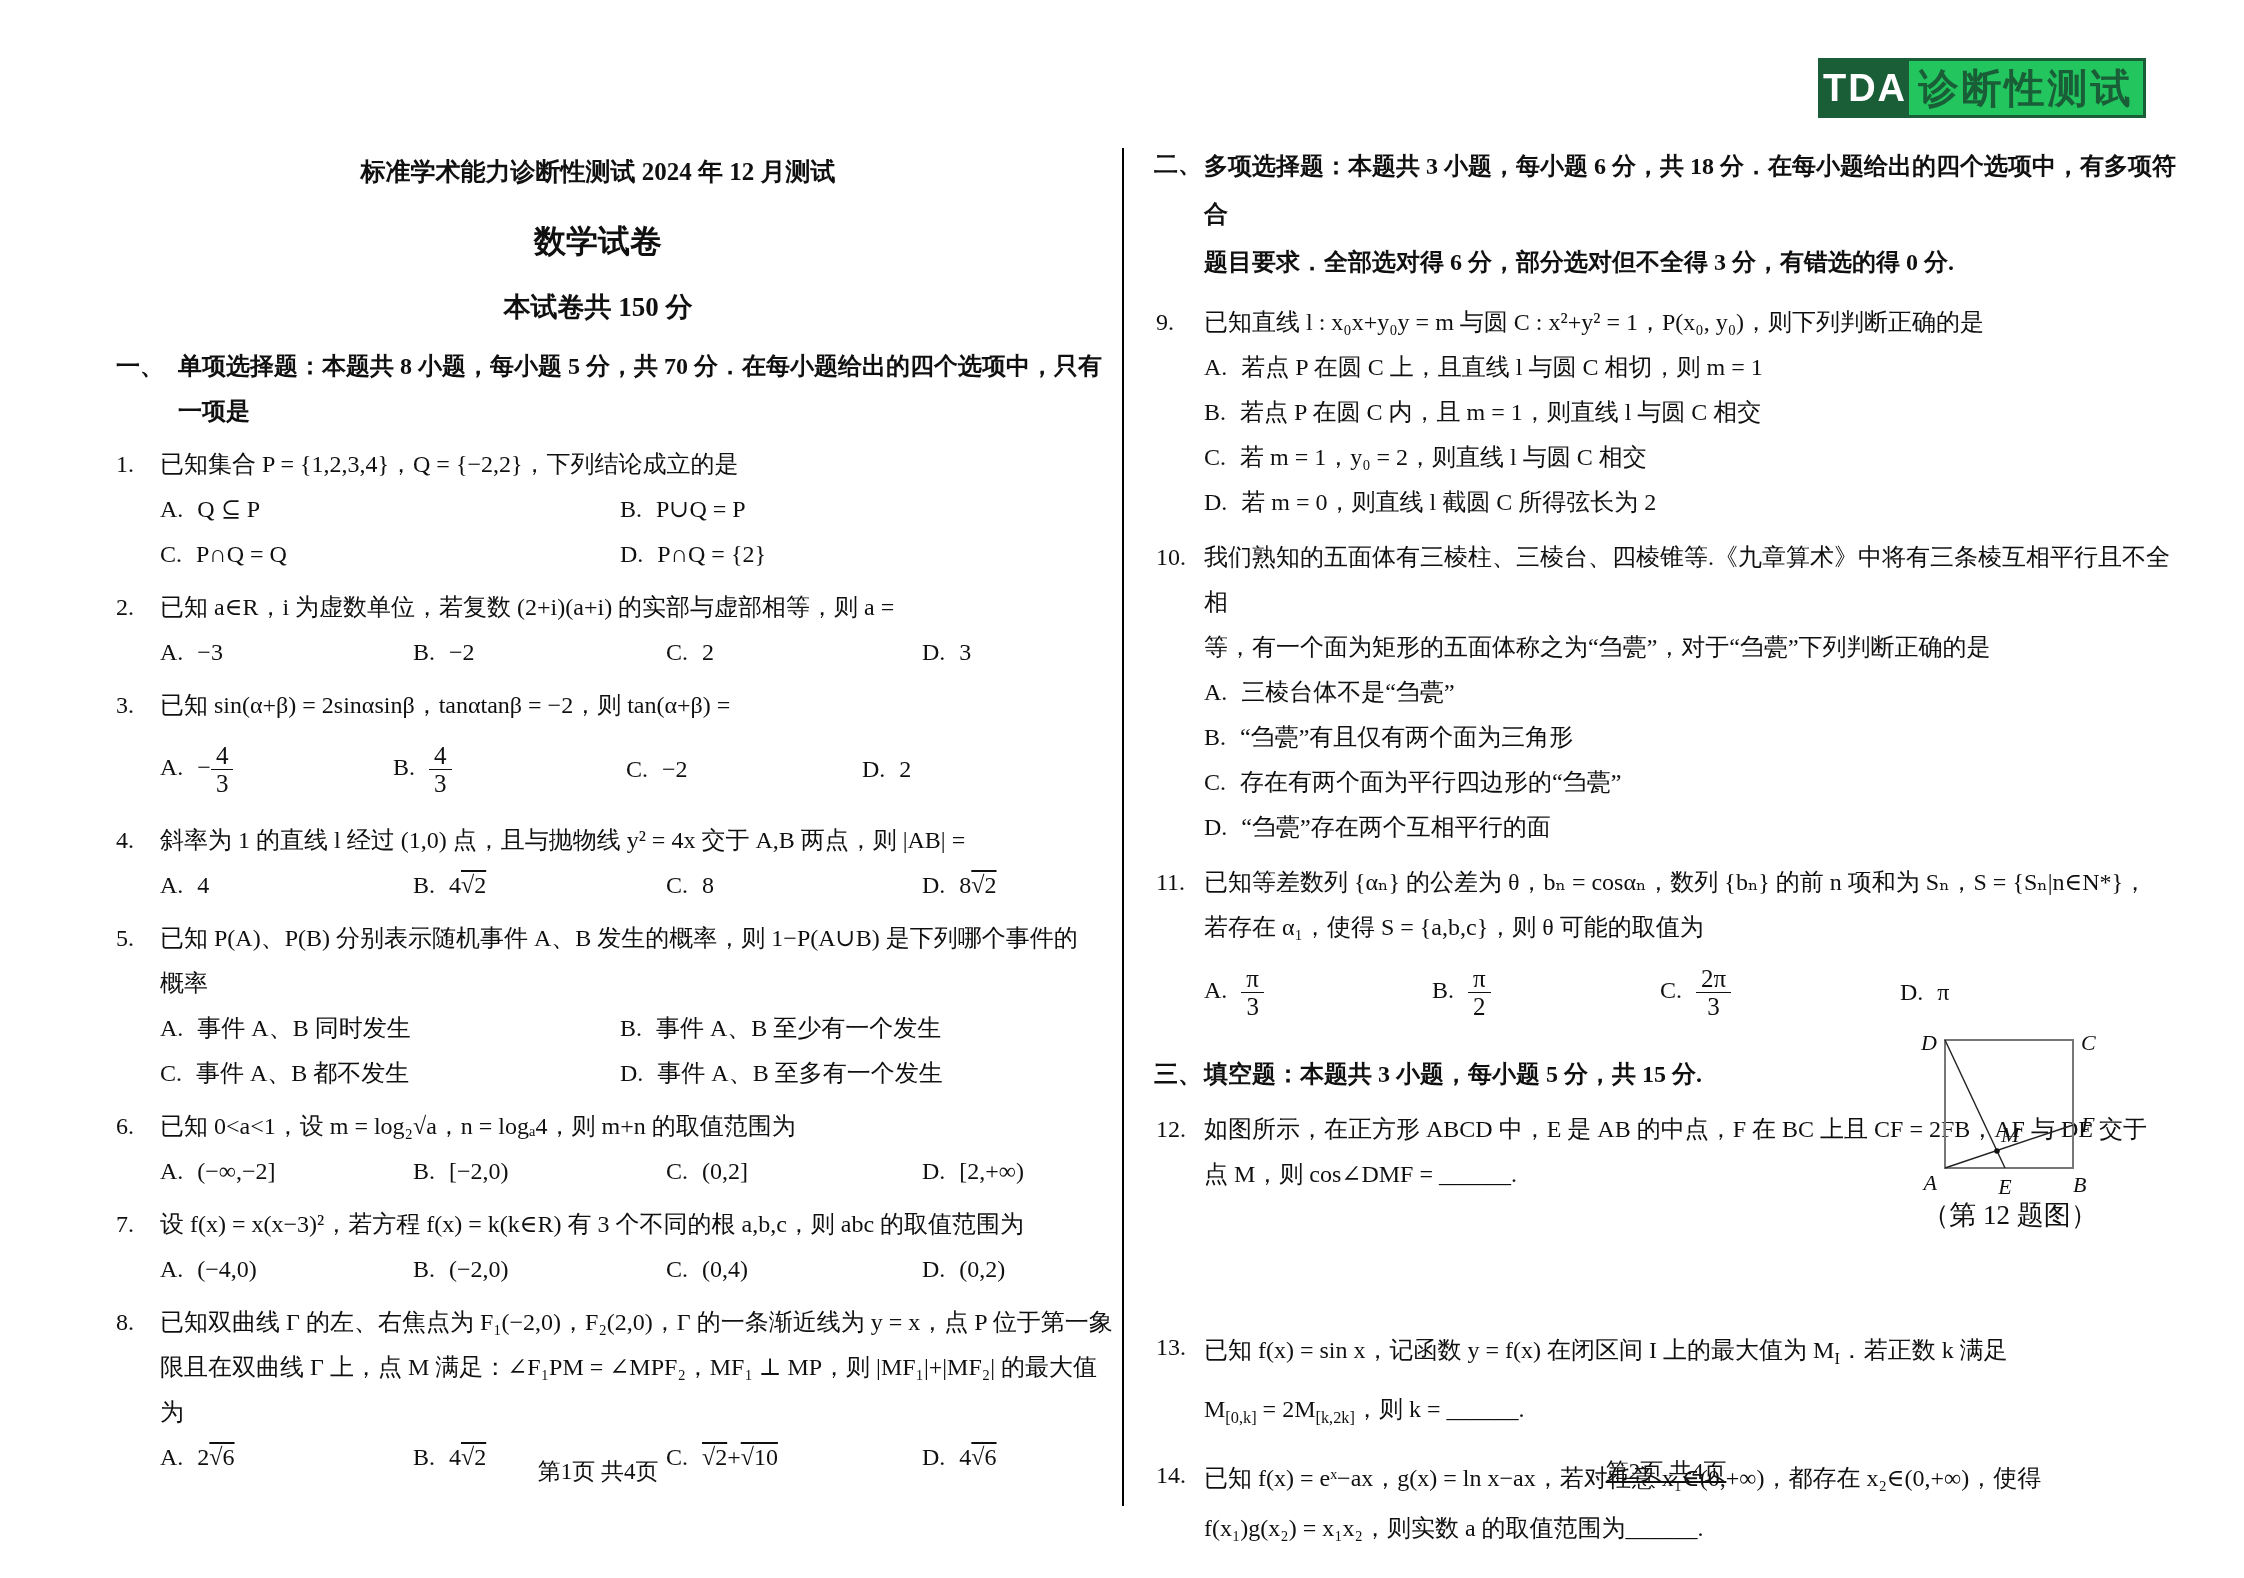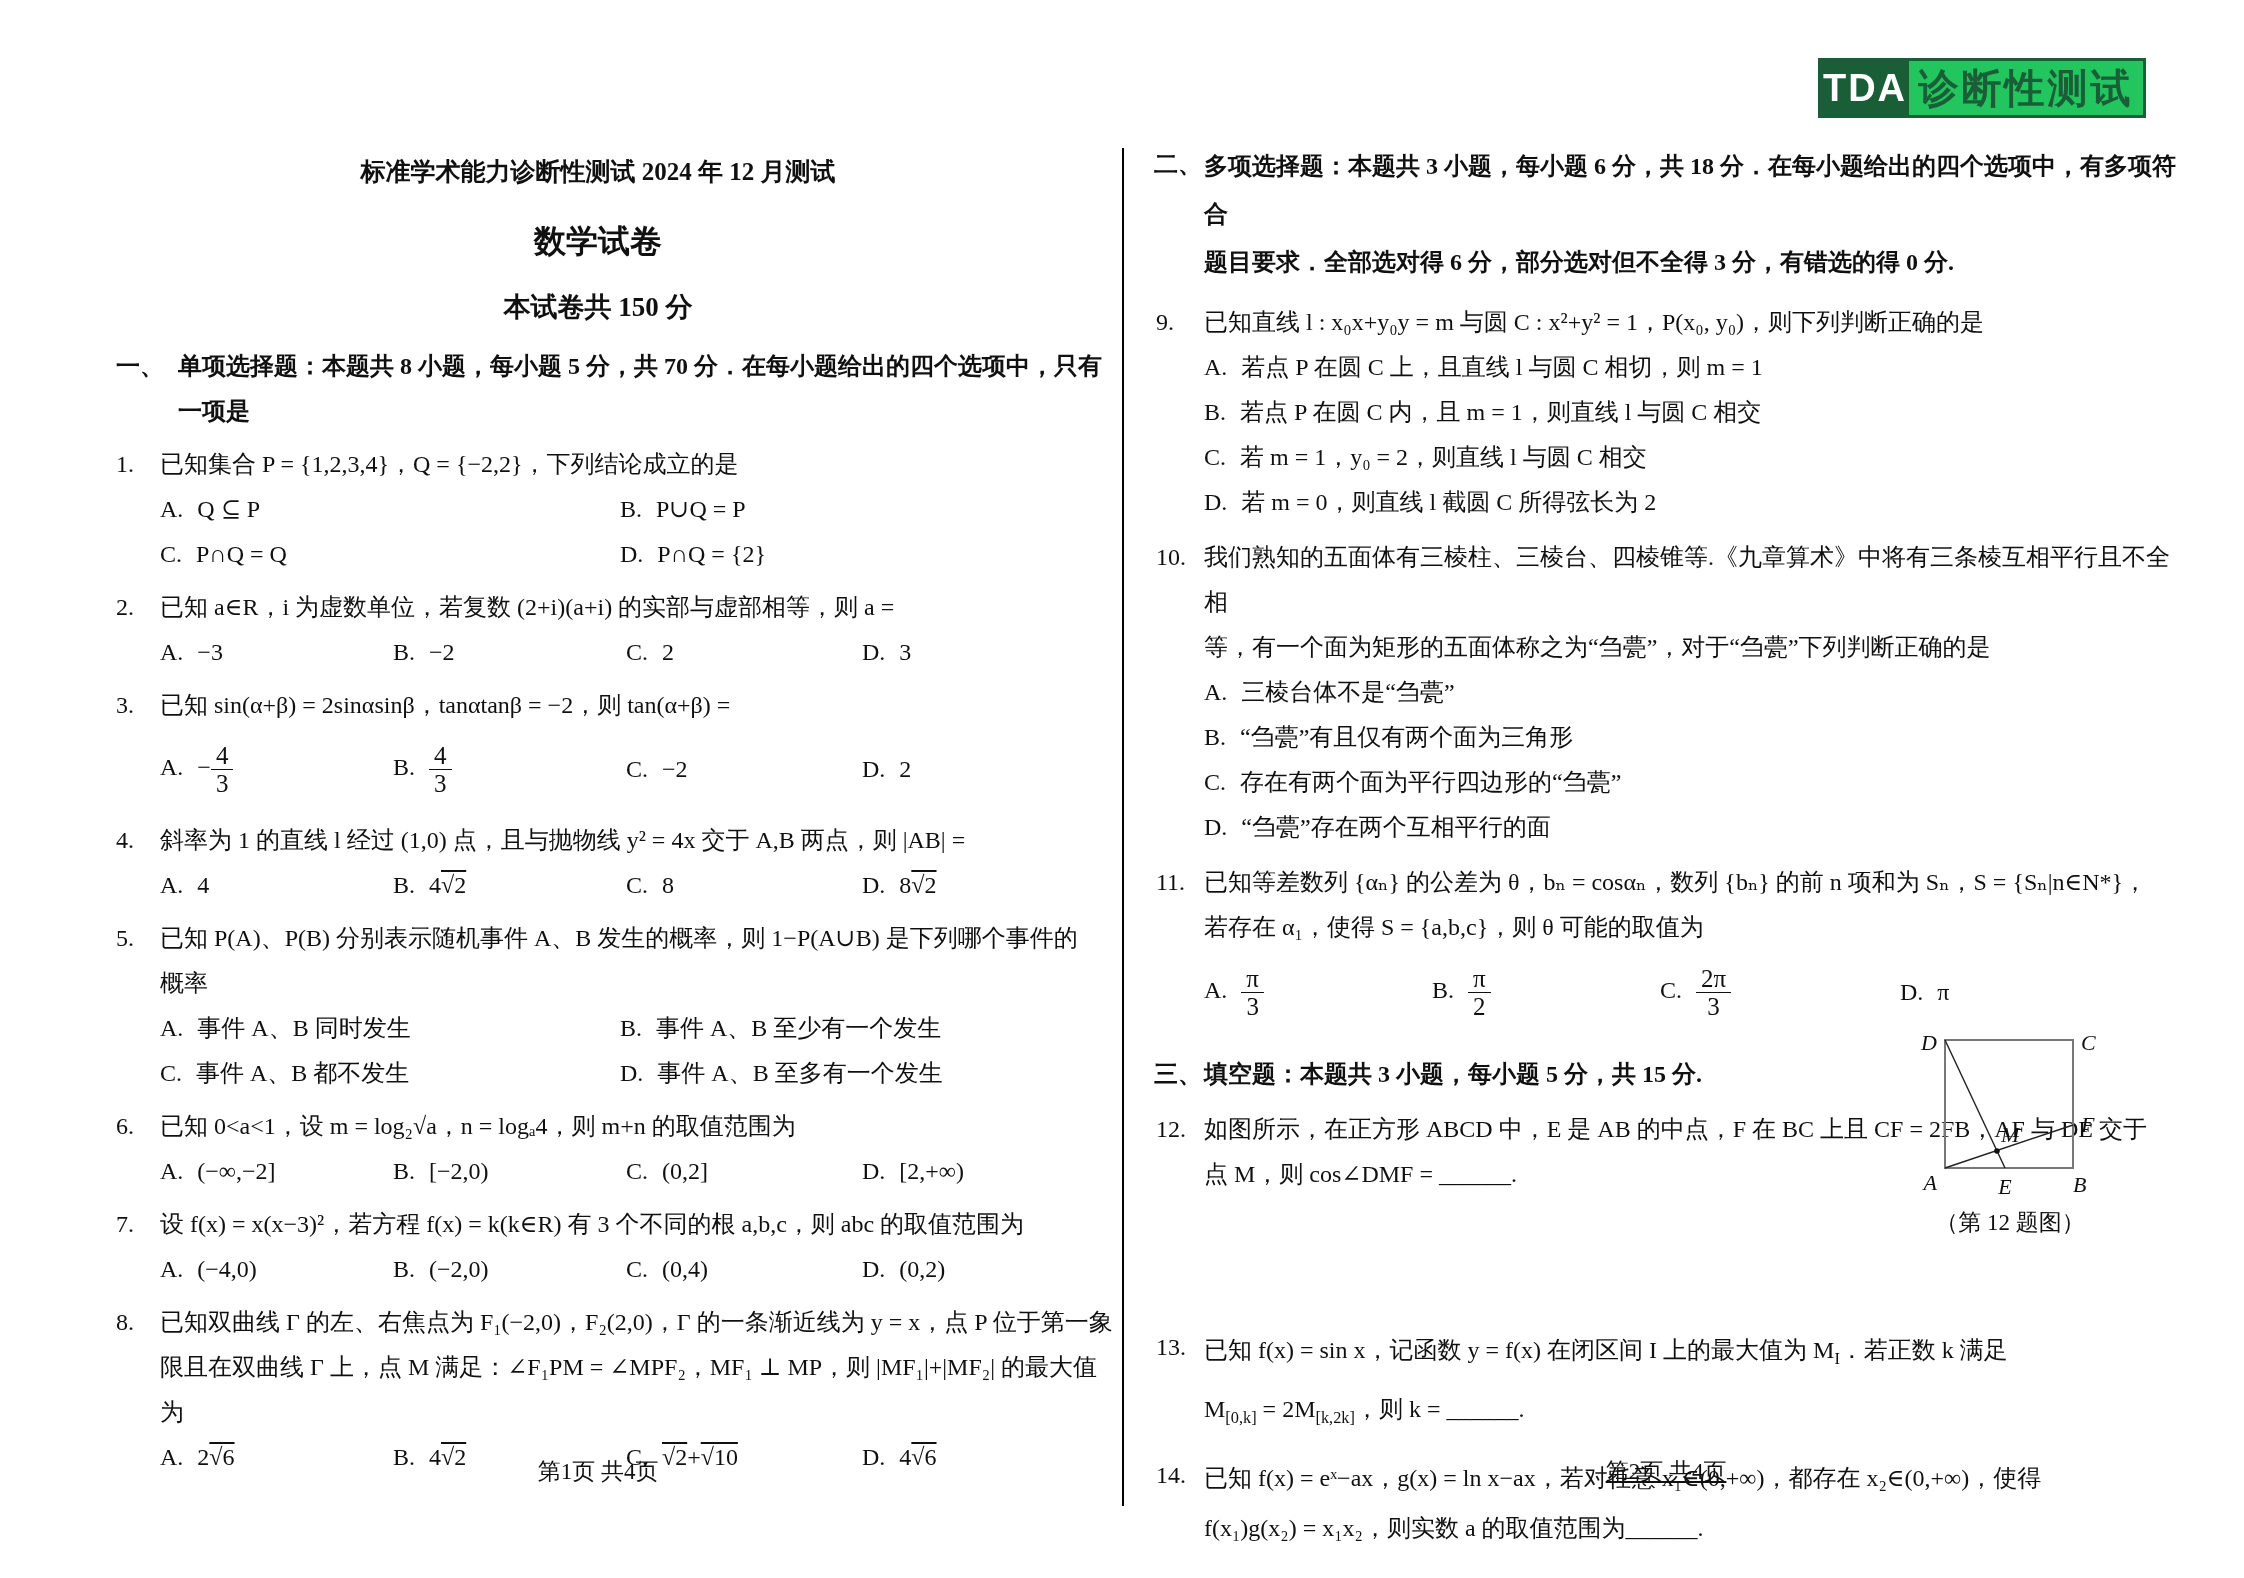--- a/index.html
+++ b/index.html
@@ -31,34 +31,34 @@
   .sec-r{padding-left:4px;}
   .sec-r .slabel{width:50px;}
   .ln{line-height:45px;}
   .ln48{line-height:48px;}
   .ln50{line-height:50px;}
   .q{display:flex;margin-top:8px;padding-left:38px;}
   .q-r{padding-left:6px;margin-top:10px;}
   .qn{width:44px;flex-shrink:0;line-height:45px;}
   .qn-r{width:48px;}
   .qb{flex:1;}
-  .opts4{display:grid;grid-template-columns:233px 233px 236px 1fr;line-height:45px;}
+  .opts4{display:grid;grid-template-columns:233px 233px 236px 1fr;line-height:45px;gap:20px;}
   .opts4r{display:grid;grid-template-columns:228px 228px 240px 1fr;align-items:center;height:84px;}
   .opts2{display:grid;grid-template-columns:460px 1fr;line-height:45px;}
   .fracrow{display:grid;grid-template-columns:233px 233px 236px 1fr;align-items:center;height:82px;}
   .olab{margin-right:14px;}
   .frac{display:inline-block;vertical-align:middle;text-align:center;line-height:1.08;font-size:25px;}
   .frac .fn{display:block;padding:0 5px;border-bottom:1.5px solid #101010;}
   .frac .fd{display:block;}
   .rad{text-decoration:overline;}
   sub{font-size:68%;}
   
   .fig{position:absolute;left:735px;top:888px;width:250px;text-align:center;}
   .fig svg{display:block;margin:0 auto;}
-  .figcap{font-size:23px;line-height:30px;margin-top:8px;}
+  .figcap{font-size:27px;line-height:30px;}
   .flabel{font-family:"Liberation Serif","DejaVu Serif",serif;font-style:italic;font-size:22px;fill:#101010;}
   
   .footer{position:absolute;top:1456px;font-size:23px;text-align:center;}
   .footer1{left:78px;width:1040px;}
   .footer2{left:1150px;width:1032px;text-decoration:underline;}
 </style>
 </head>
 <body>
 
 <div class="page">

